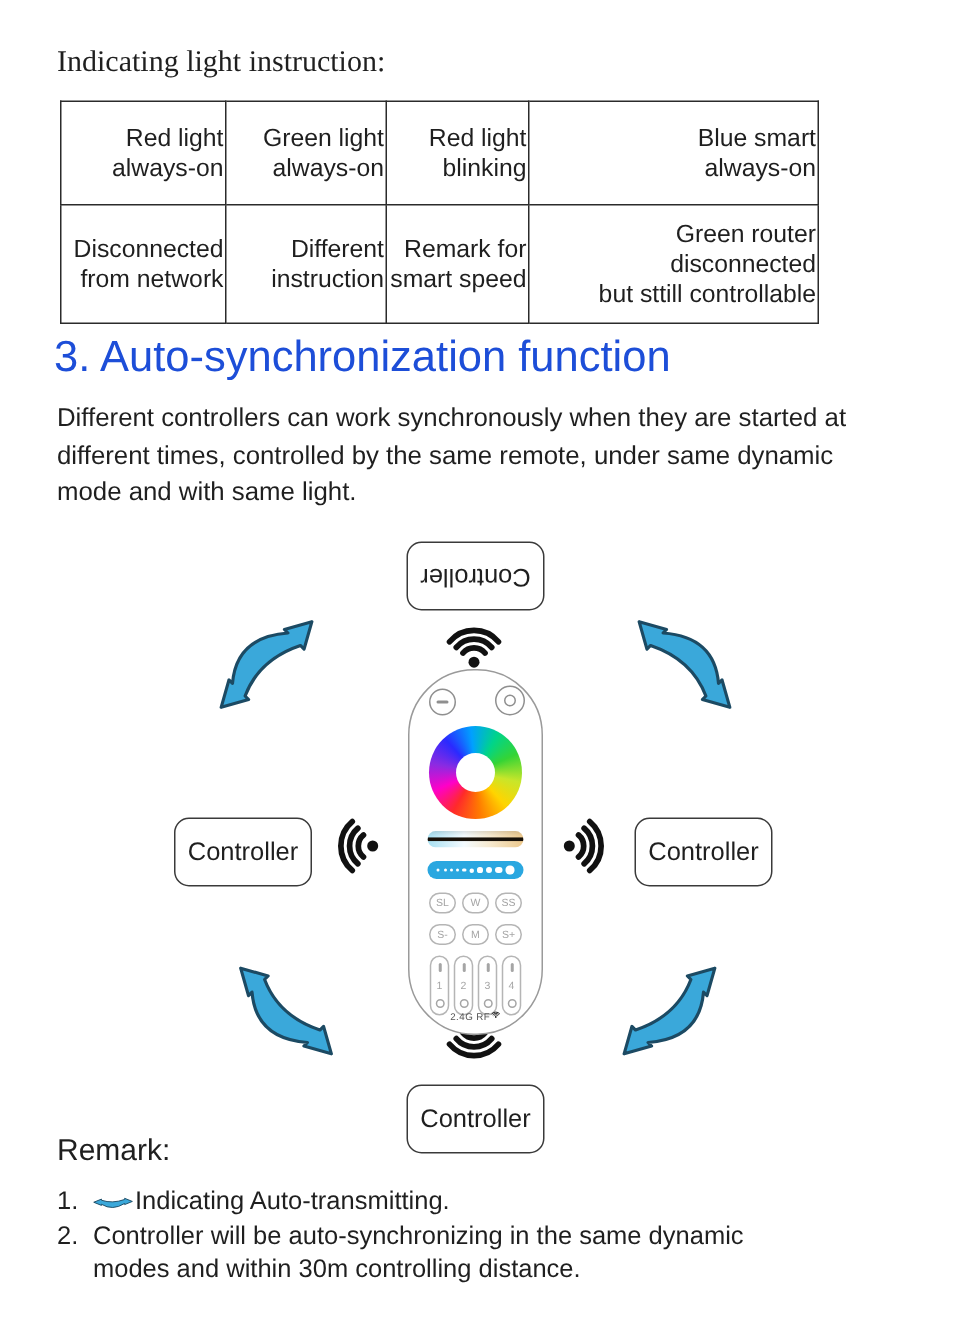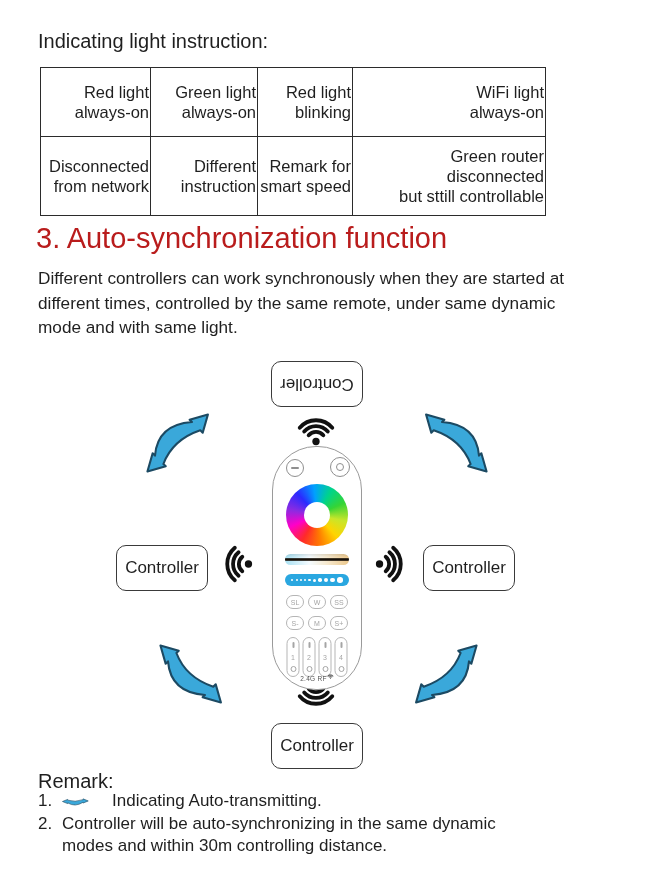--- a/index.html
+++ b/index.html
@@ -1,33 +1,33 @@
 <!DOCTYPE html>
 <html><head>
 <meta charset="utf-8">
 <style>
   html,body{margin:0;padding:0;background:#e8e8e8;}
   .page{
     position:relative;width:650px;height:890px;background:#ffffff;margin:0 auto;
     font-family:"Liberation Sans","DejaVu Sans",sans-serif;color:#1f1f1f;overflow:hidden;
   }
   
-  .sec-title{position:absolute;left:38px;top:30px;font-size:20px;}
+  .sec-title{position:absolute;left:38px;top:30px;font-size:20px;font-family:Liberation Serif, serif;}
   .light-table{position:absolute;left:40px;top:67px;border-collapse:collapse;table-layout:fixed;}
   .light-table td{border:1.5px solid #2b2b2b;text-align:right;vertical-align:middle;
     font-size:16.5px;line-height:1.22;padding:2px 1px;}
   .light-table tr.hdr td{height:64px;}
   .light-table tr.bdy td{height:74px;}
-  .sync-heading{position:absolute;left:36px;top:222px;font-size:29px;color:#b91c1c;}
+  .sync-heading{position:absolute;left:36px;top:222px;font-size:29px;color:#1d4ed8;}
   .sync-body{position:absolute;left:38px;top:266px;width:552px;font-size:17.2px;line-height:1.43;}
-  .remark-title{position:absolute;left:38px;top:756px;font-size:20px;margin-top:14px;}
+  .remark-title{position:absolute;left:38px;top:756px;font-size:20px;}
   .remark-item{position:absolute;left:38px;font-size:17px;line-height:1.32;display:flex;align-items:flex-start;}
   .remark-item .num{width:24px;flex:0 0 auto;}
   .ri1{top:790px;align-items:center;}
-  .ri1 .txt{margin-left:24px;}
+  .ri1 .txt{margin-left:2px;}
   .ri2{top:813px;}
   .ri2 .txt{width:448px;}
   
   .ctrl{position:absolute;width:90px;height:44px;border:1.6px solid #3a3a3a;border-radius:10px;
     background:#fff;display:flex;align-items:center;justify-content:center;font-size:17px;}
   .ctrl.top{left:271px;top:361px;transform:rotate(180deg);}
   .ctrl.left{left:116px;top:545px;}
   .ctrl.right{left:423px;top:545px;}
   .ctrl.bottom{left:271px;top:723px;}
   .wifi{position:absolute;overflow:visible;}
@@ -110,21 +110,21 @@
           </td>
       <td>
             <span class="line">Green light</span>
             <span class="line">always-on</span>
           </td>
       <td>
             <span class="line">Red light</span>
             <span class="line">blinking</span>
           </td>
       <td>
-            <span class="line">WiFi light</span>
+            <span class="line">Blue smart</span>
             <span class="line">always-on</span>
           </td>
     </tr>
     <tr class="bdy">
       <td>
             <span class="line">Disconnected</span>
             <span class="line">from network</span>
           </td>
       <td>
             <span class="line">Different</span>

